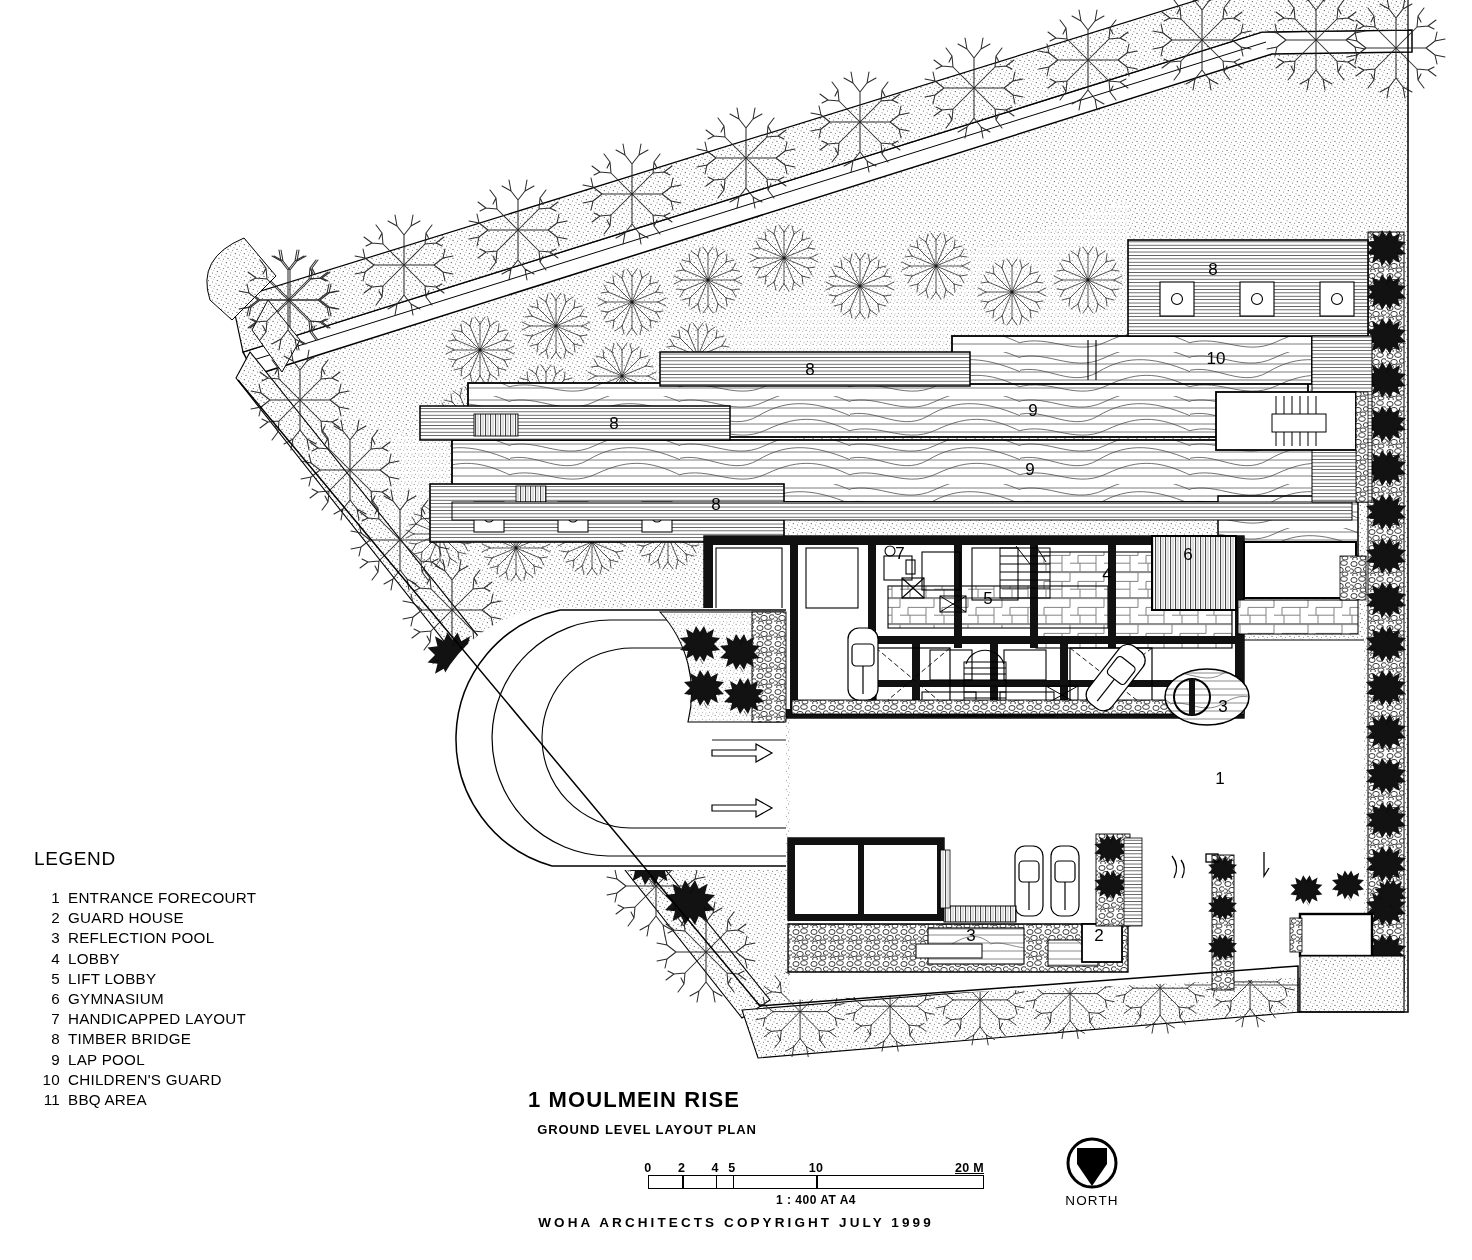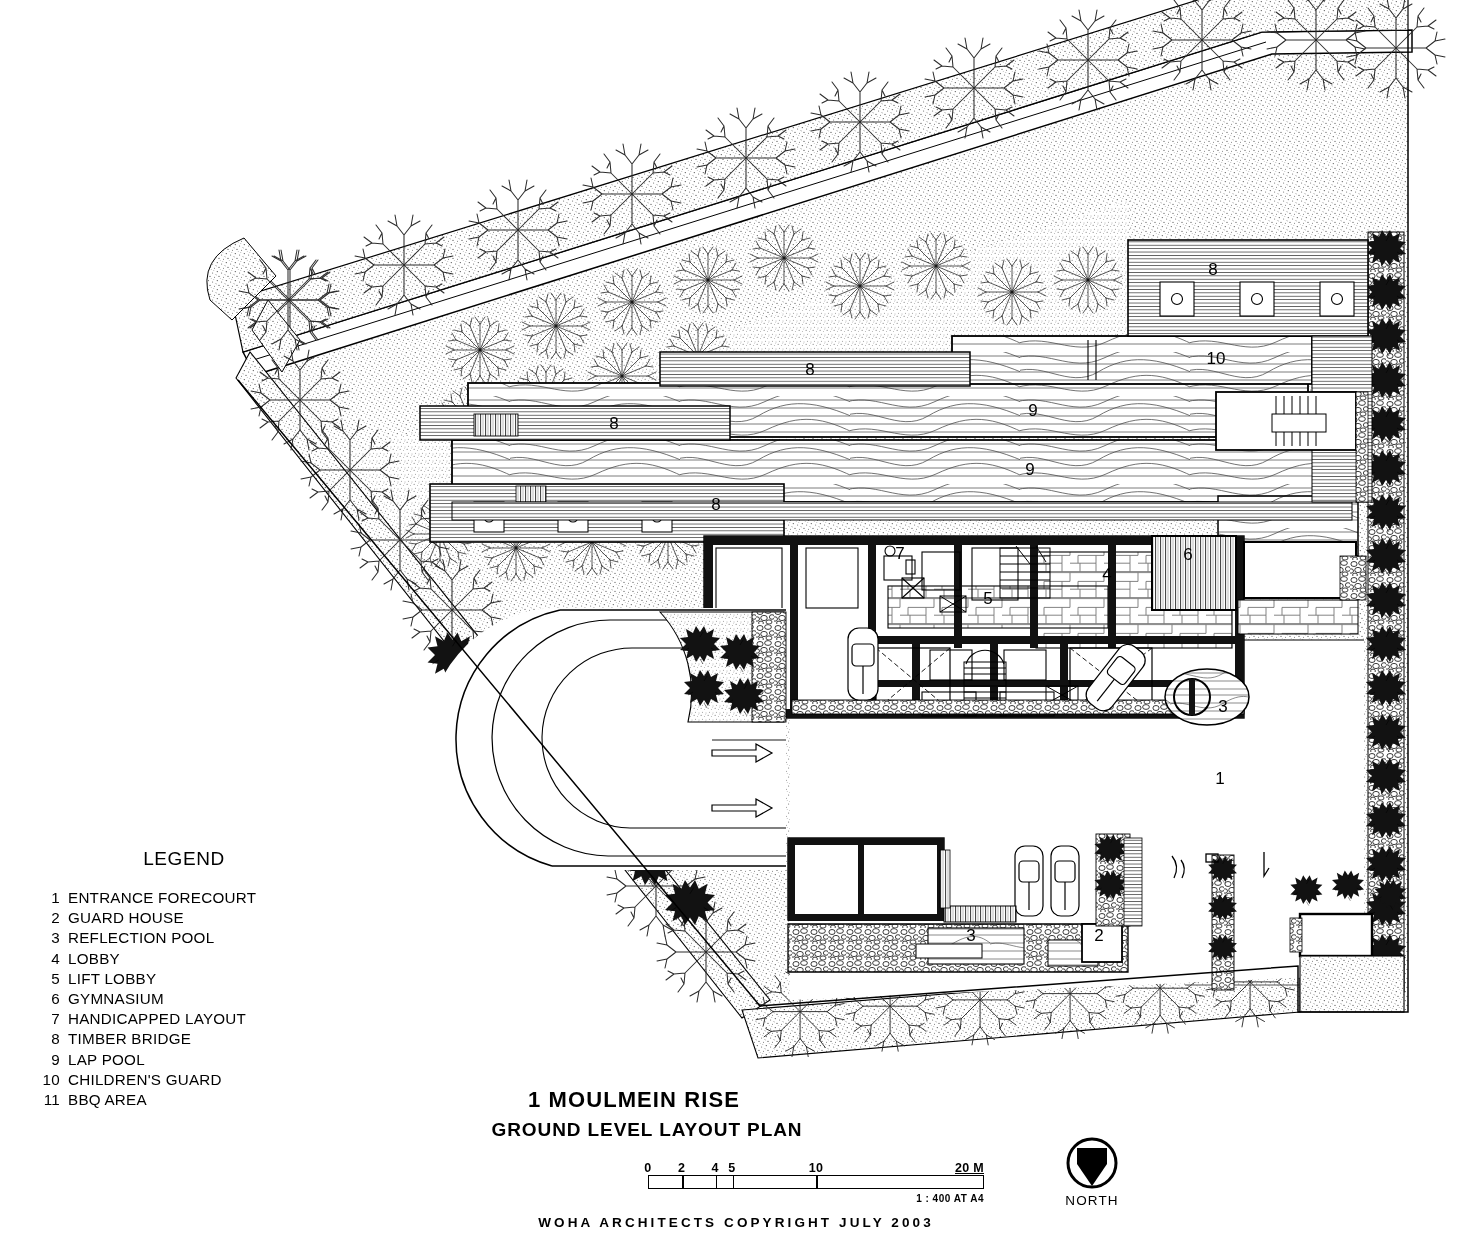--- a/index.html
+++ b/index.html
@@ -13,56 +13,55 @@
   #sheet{position:absolute;inset:0;width:1472px;height:1260px;}
   svg.plan{position:absolute;left:0;top:0;width:1472px;height:1260px;display:block;}
 
   
   #legend{
     position:absolute;left:34px;top:848px;width:300px;
   }
   #legend .legend-title{
     font-size:19px;font-weight:400;letter-spacing:.6px;margin:0 0 18px 0;
     font-family:"Liberation Sans",sans-serif;
-    text-align:center;
   }
   #legend ol{list-style:none;margin:0;padding:0;}
   #legend li{
     display:flex;align-items:baseline;
     font-size:15.2px;letter-spacing:.25px;line-height:20.2px;white-space:nowrap;
   }
   #legend .lg-num{
     width:26px;text-align:right;margin-right:8px;flex:0 0 26px;
     font-variant-numeric:lining-nums;
   }
   #legend .lg-lab{flex:1 1 auto;}
 
   
   #titleblock{position:absolute;left:0;top:1086px;width:1268px;text-align:center;}
   #proj-title{
     font-size:22px;font-weight:700;letter-spacing:1.1px;margin:0;line-height:28px;
   }
   #sheet-title{
-    font-size:19px;font-weight:700;letter-spacing:.9px;margin:5px 0 0 14px;line-height:22px;padding-left:12px;
+    font-size:13px;font-weight:700;letter-spacing:.9px;margin:5px 0 0 14px;line-height:22px;padding-left:12px;
   }
 
   
   #scalewrap{position:absolute;left:648px;top:1158px;width:336px;}
   #scale-ticks{position:relative;height:17px;}
   #scale-ticks span{
     position:absolute;font-size:12.5px;font-weight:700;letter-spacing:.3px;
     transform:translateX(-50%);white-space:nowrap;bottom:0;
   }
   #scale-ticks span.end{transform:translateX(-100%);}
   #scale-bar{
     position:relative;height:14px;border:1.6px solid #000;box-sizing:border-box;background:#fff;
   }
   #scale-bar i{position:absolute;top:0;bottom:0;width:1.6px;background:#000;}
   #scale-note{
-    text-align:right;font-size:10px;font-weight:700;letter-spacing:.5px;margin-top:4px;
+    text-align:center;font-size:12px;font-weight:700;letter-spacing:.5px;margin-top:4px;
   }
 
   
   #north{position:absolute;left:1054px;top:1136px;width:76px;text-align:center;}
   #north .glyph{width:56px;height:56px;margin:0 auto;display:block;}
   #north .nlabel{font-size:13.5px;font-weight:400;letter-spacing:1.1px;margin-top:1px;}
 
   
   #copyright{
     position:absolute;left:0;top:1215px;width:1472px;text-align:center;
@@ -673,15 +672,15 @@
 </div>
 
 <div id="north">
   <svg class="glyph" viewBox="0 0 56 56">
     <circle cx="28" cy="27" r="24" fill="#ffffff" stroke="#000" stroke-width="3"></circle>
     <path d="M13 12 H43 V28 L28 50 L13 28 Z" fill="#000000"></path>
   </svg>
   <div class="nlabel">NORTH</div>
 </div>
 
-<div id="copyright">WOHA  ARCHITECTS  COPYRIGHT  JULY  2003</div>
+<div id="copyright">WOHA  ARCHITECTS  COPYRIGHT  JULY  1999</div>
 
 </div>
 
 </body></html>

